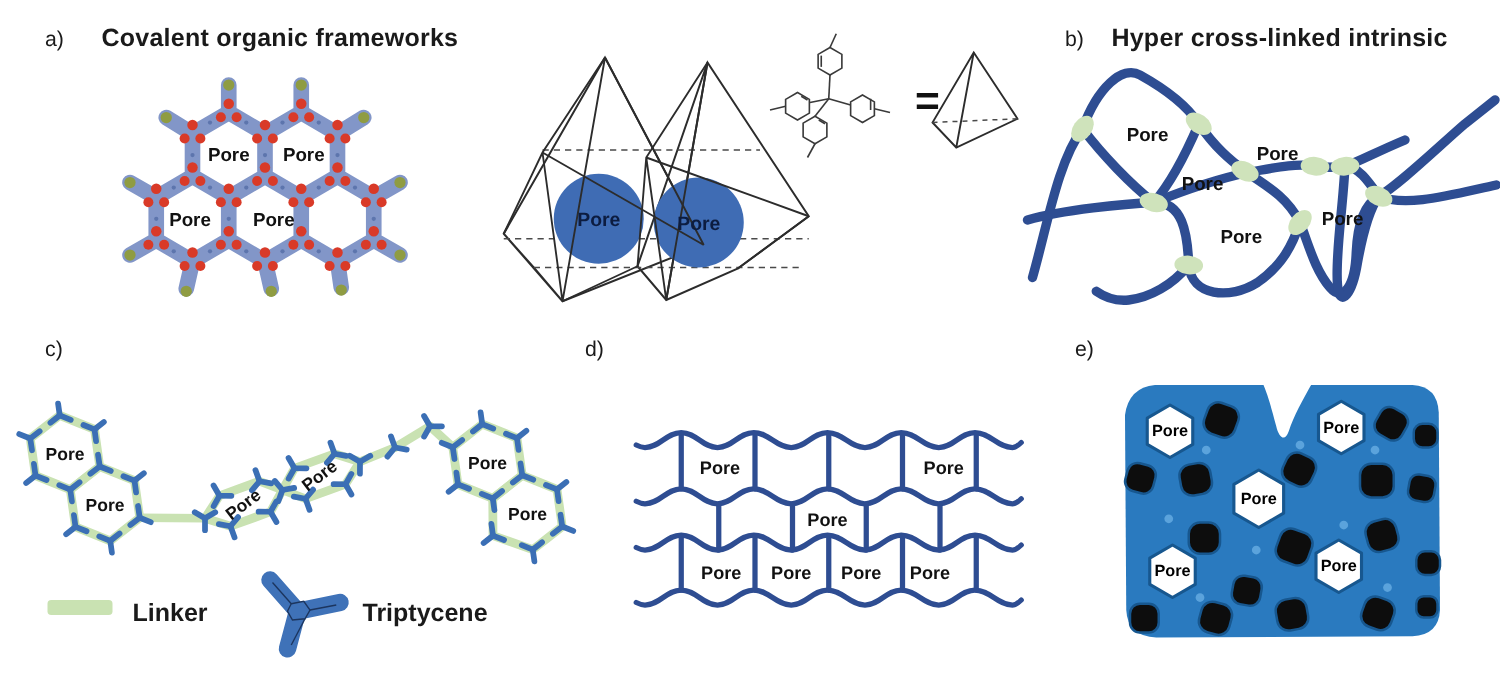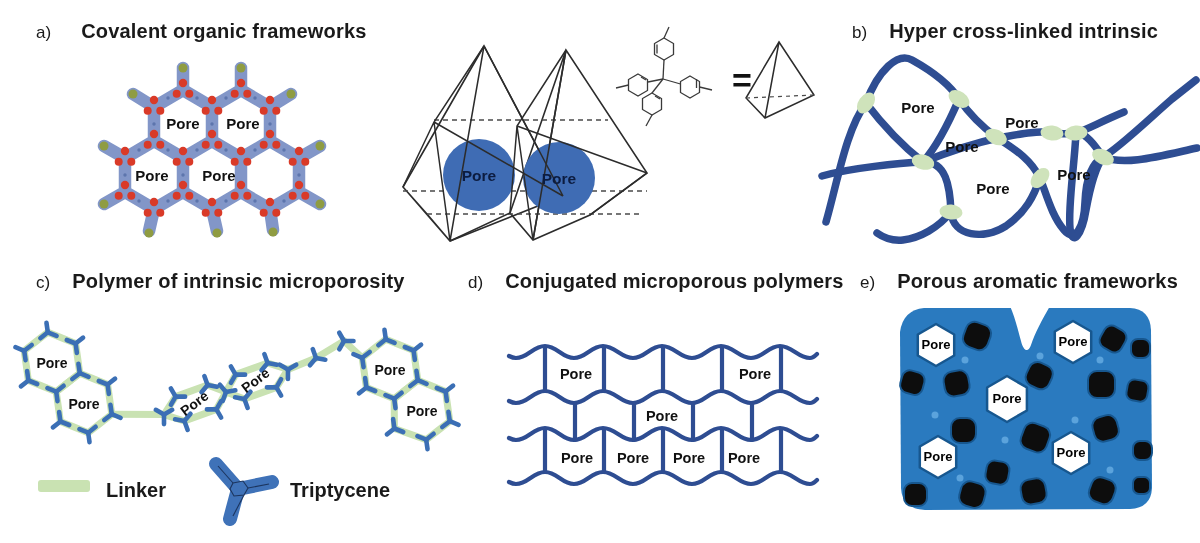--- a/index.html
+++ b/index.html
@@ -27,29 +27,26 @@
   <div id="header-a" class="panel-header" style="left:36px;top:20px;">
     <span class="panel-letter">a)</span>
     <span class="panel-title">Covalent organic frameworks</span>
   </div>
   <div id="header-b" class="panel-header" style="left:852px;top:20px;">
     <span class="panel-letter">b)</span>
     <span class="panel-title">Hyper cross-linked intrinsic</span>
   </div>
   <div id="header-c" class="panel-header" style="left:36px;top:270px;">
     <span class="panel-letter">c)</span>
-    <span class="panel-title">Polymer of intrinsic microporosity</span>
   </div>
   <div id="header-d" class="panel-header" style="left:468px;top:270px;">
     <span class="panel-letter">d)</span>
-    <span class="panel-title">Conjugated microporous polymers</span>
   </div>
   <div id="header-e" class="panel-header" style="left:860px;top:270px;">
     <span class="panel-letter">e)</span>
-    <span class="panel-title">Porous aromatic frameworks</span>
   </div>
 
   <svg style="left:60px;top:55px;" width="290" height="200" viewBox="60 55 290 200">
     <defs>
       <g id="rc" fill="#d93a28">
         <circle cx="0" cy="-7" r="4.2"></circle>
           <circle cx="6.3" cy="3.8" r="4"></circle>
           <circle cx="-6.3" cy="3.8" r="4"></circle>
       </g>
     </defs>

